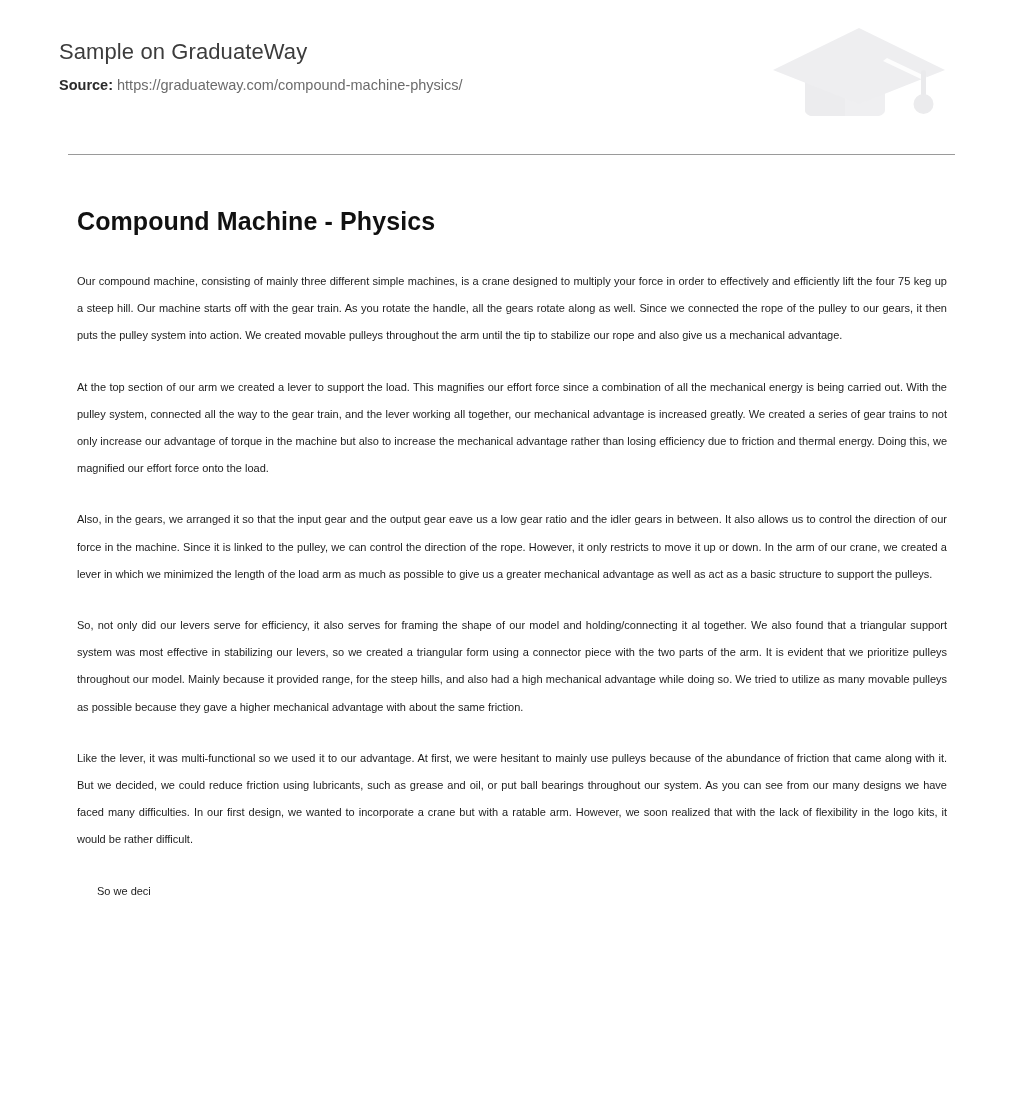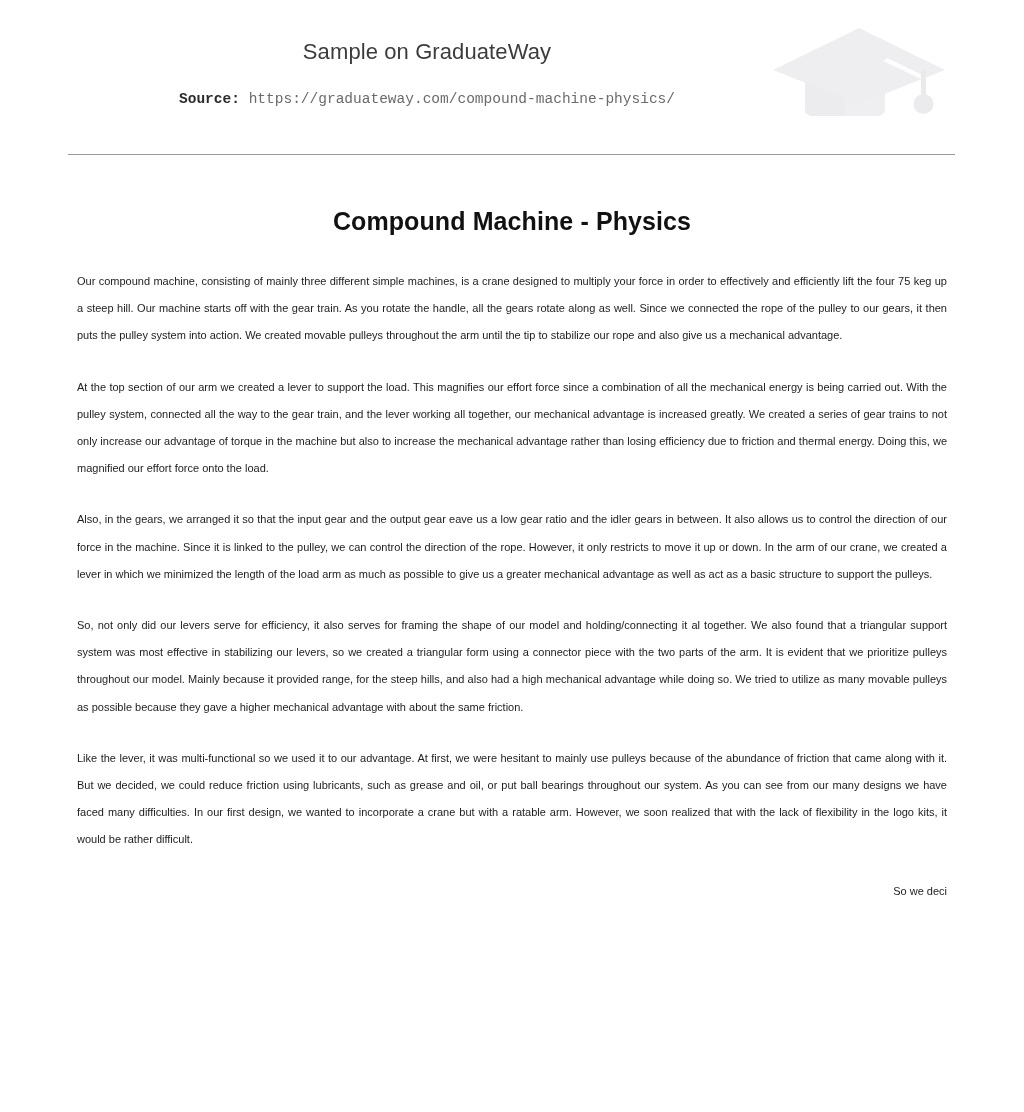--- a/index.html
+++ b/index.html
@@ -19,39 +19,37 @@
   .page {
     position: relative;
     width: 1024px;
     height: 1112px;
     box-sizing: border-box;
   }
 
   
   .header {
     position: absolute;
-    left: 77px;
+    left: 59px;
     top: 38px;
     width: 700px;
-    text-align: center;
   }
   .site-title {
     font-size: 22px;
     line-height: 28px;
     font-weight: 400;
     color: #3c3c3c;
     letter-spacing: 0.1px;
   }
   .source-line {
-    margin-top: 23px;
+    margin-top: 9px;
     font-size: 14.5px;
     line-height: 20px;
     color: #6f6f6f;
     white-space: nowrap;
-    font-family: Liberation Mono, monospace;
   }
   .source-label {
     font-weight: 700;
     color: #2b2b2b;
   }
   .source-url {
     color: #6b6b6b;
     font-weight: 400;
   }
 
@@ -75,21 +73,20 @@
     height: 1px;
     background: #9a9a9a;
   }
 
   
   .doc-title {
     position: absolute;
     left: 77px;
     top: 205px;
     width: 870px;
-    text-align: center;
     font-size: 25px;
     line-height: 32px;
     font-weight: 700;
     color: #111111;
     letter-spacing: 0.1px;
   }
 
   
   .body-content {
     position: absolute;
@@ -104,21 +101,21 @@
     text-align: justify;
     text-justify: inter-word;
     color: #1c1c1c;
     hyphens: none;
   }
   .para:last-child {
     margin-bottom: 0;
     text-align: left;
   }
   .para.tail {
-    text-align: right;
+    text-align: left;
     margin-left: 20px;
   }
 </style>
 </head>
 <body>
 
 <div class="page">
 
   <div class="header">
     <div class="site-title">Sample on GraduateWay</div>

